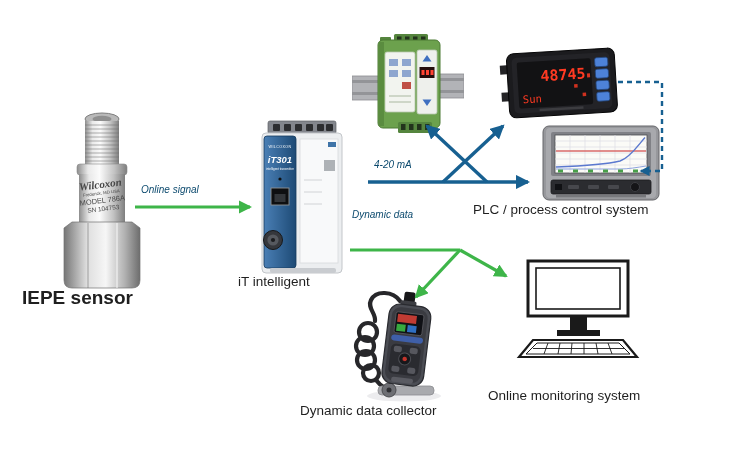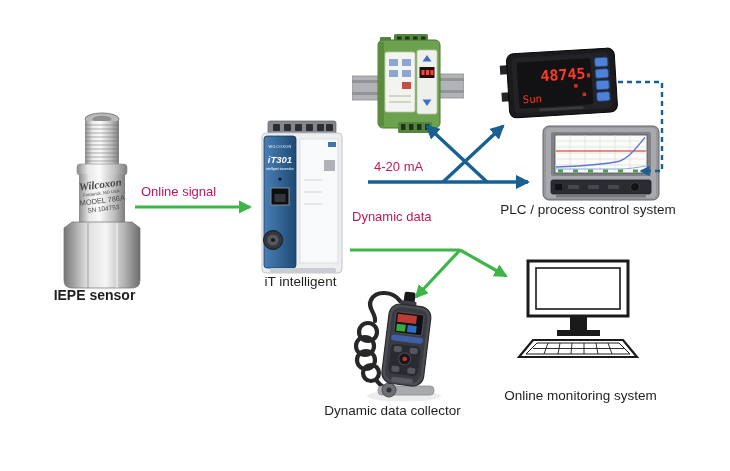--- a/index.html
+++ b/index.html
@@ -1,21 +1,21 @@
 <!DOCTYPE html>
 <html><head>
 <meta charset="utf-8">
 <style>
   html,body{margin:0;padding:0;background:#fff;}
   #canvas{position:relative;width:730px;height:471px;background:#ffffff;overflow:hidden;
           font-family:"Liberation Sans",sans-serif;color:#1f1f1f;}
   .abs{position:absolute;}
-  .lbl{position:absolute;text-align:center;font-size:13.5px;line-height:1.2;color:#1f1f1f;}
-  .lbl.bold{font-weight:700;font-size:14px;}
-  .edge-lbl{position:absolute;font-size:13px;color:#be185d;white-space:nowrap;}
+  .lbl{position:absolute;text-align:left;font-size:13.5px;line-height:1.2;color:#1f1f1f;}
+  .lbl.bold{font-weight:700;font-size:19px;}
+  .edge-lbl{position:absolute;font-style:italic;font-size:10px;color:#0c4a6e;white-space:nowrap;}
   svg{display:block;}
   #arrow-layer{position:absolute;left:0;top:0;pointer-events:none;}
   .seg{font-family:"DejaVu Sans Mono",monospace;}
 </style>
 </head>
 <body>
 
 <div id="canvas">
 
   <svg class="abs" style="left:50px;top:110px" width="104" height="182" viewBox="0 0 104 182">

